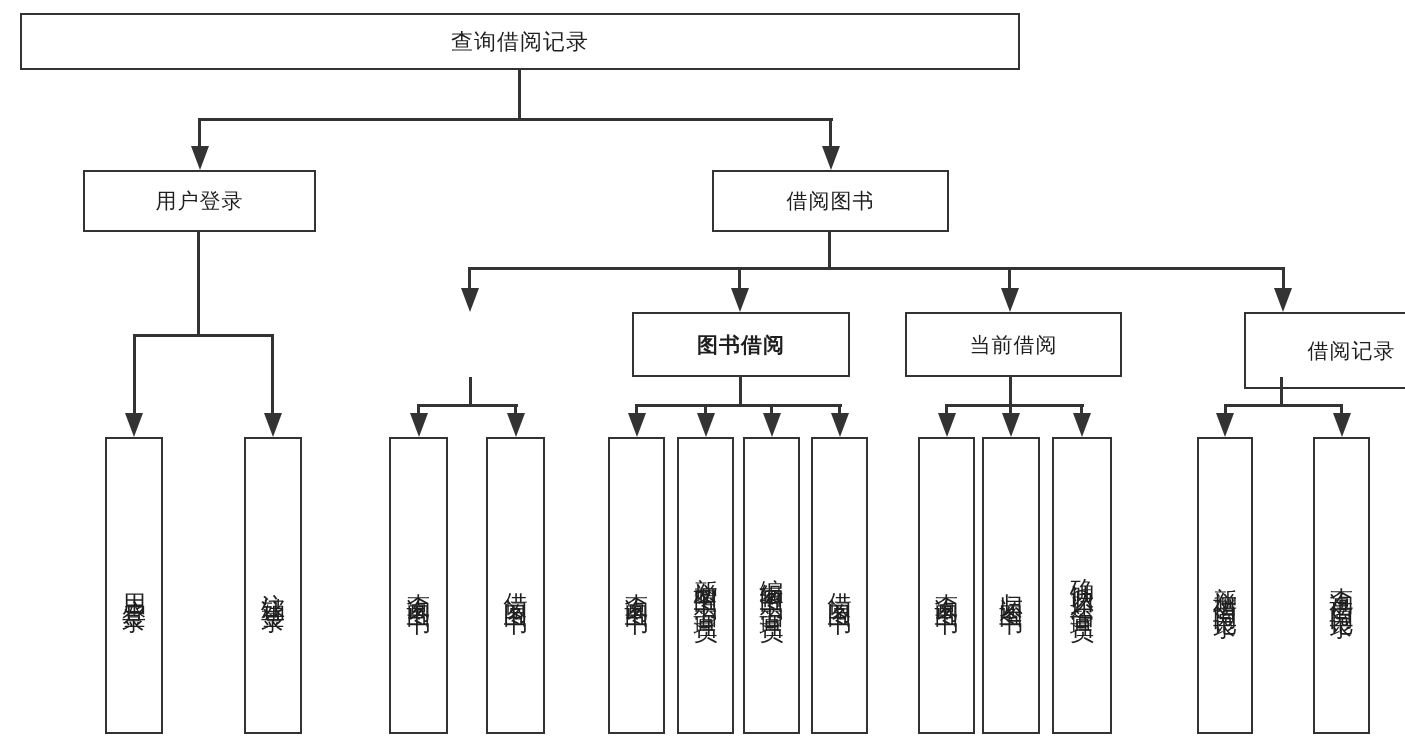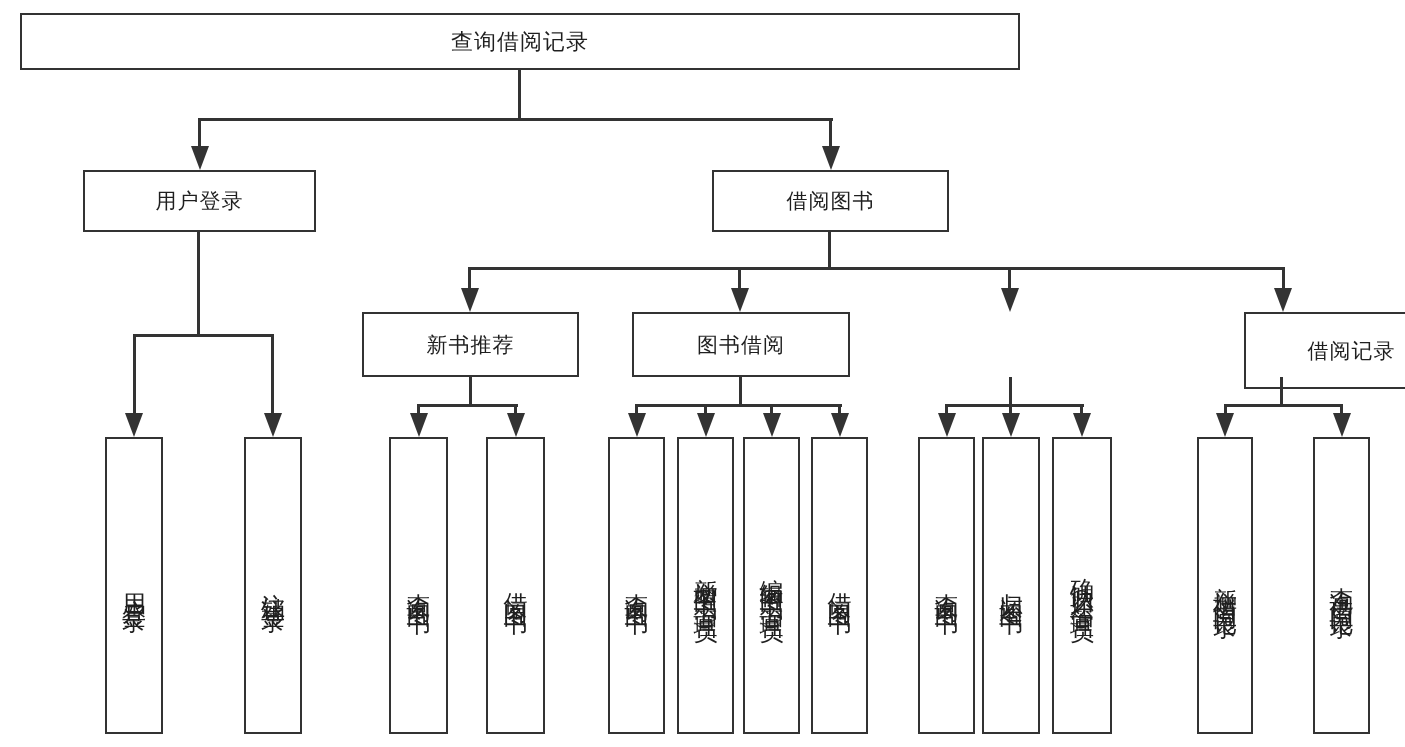--- a/index.html
+++ b/index.html
@@ -60,22 +60,22 @@
 </head>
 <body>
 
 <div class="canvas">
 
   <div class="node root" style="left:20px; top:13px; width:1000px; height:57px;">查询借阅记录</div>
 
   <div class="node" style="left:83px; top:170px; width:233px; height:62px;">用户登录</div>
   <div class="node" style="left:712px; top:170px; width:237px; height:62px;">借阅图书</div>
 
-  <div class="node" style="left:362px; top:312px; width:217px; height:65px;">新书推荐</div>
-  <div class="node" style="left:632px; top:312px; width:218px; height:65px;">图书借阅</div>
+  <div class="node" style="left:632px; top:312px; width:218px; height:65px;font-weight:bold;">图书借阅</div>
+  <div class="node" style="left:905px; top:312px; width:217px; height:65px;">当前借阅</div>
   <div class="node" style="left:1244px; top:312px; width:215px; height:77px;">借阅记录</div>
 
   <div class="node leaf" style="left:105px; top:437px; width:58px; height:297px;">用户登录</div>
   <div class="node leaf" style="left:244px; top:437px; width:58px; height:297px;">注销登录</div>
 
   <div class="node leaf" style="left:389px; top:437px; width:59px; height:297px;">查询图书</div>
   <div class="node leaf" style="left:486px; top:437px; width:59px; height:297px;">借阅图书</div>
 
   <div class="node leaf" style="left:608px; top:437px; width:57px; height:297px;">查询图书</div>
   <div class="node leaf" style="left:677px; top:437px; width:57px; height:297px;">新增图书（管理员）</div>

